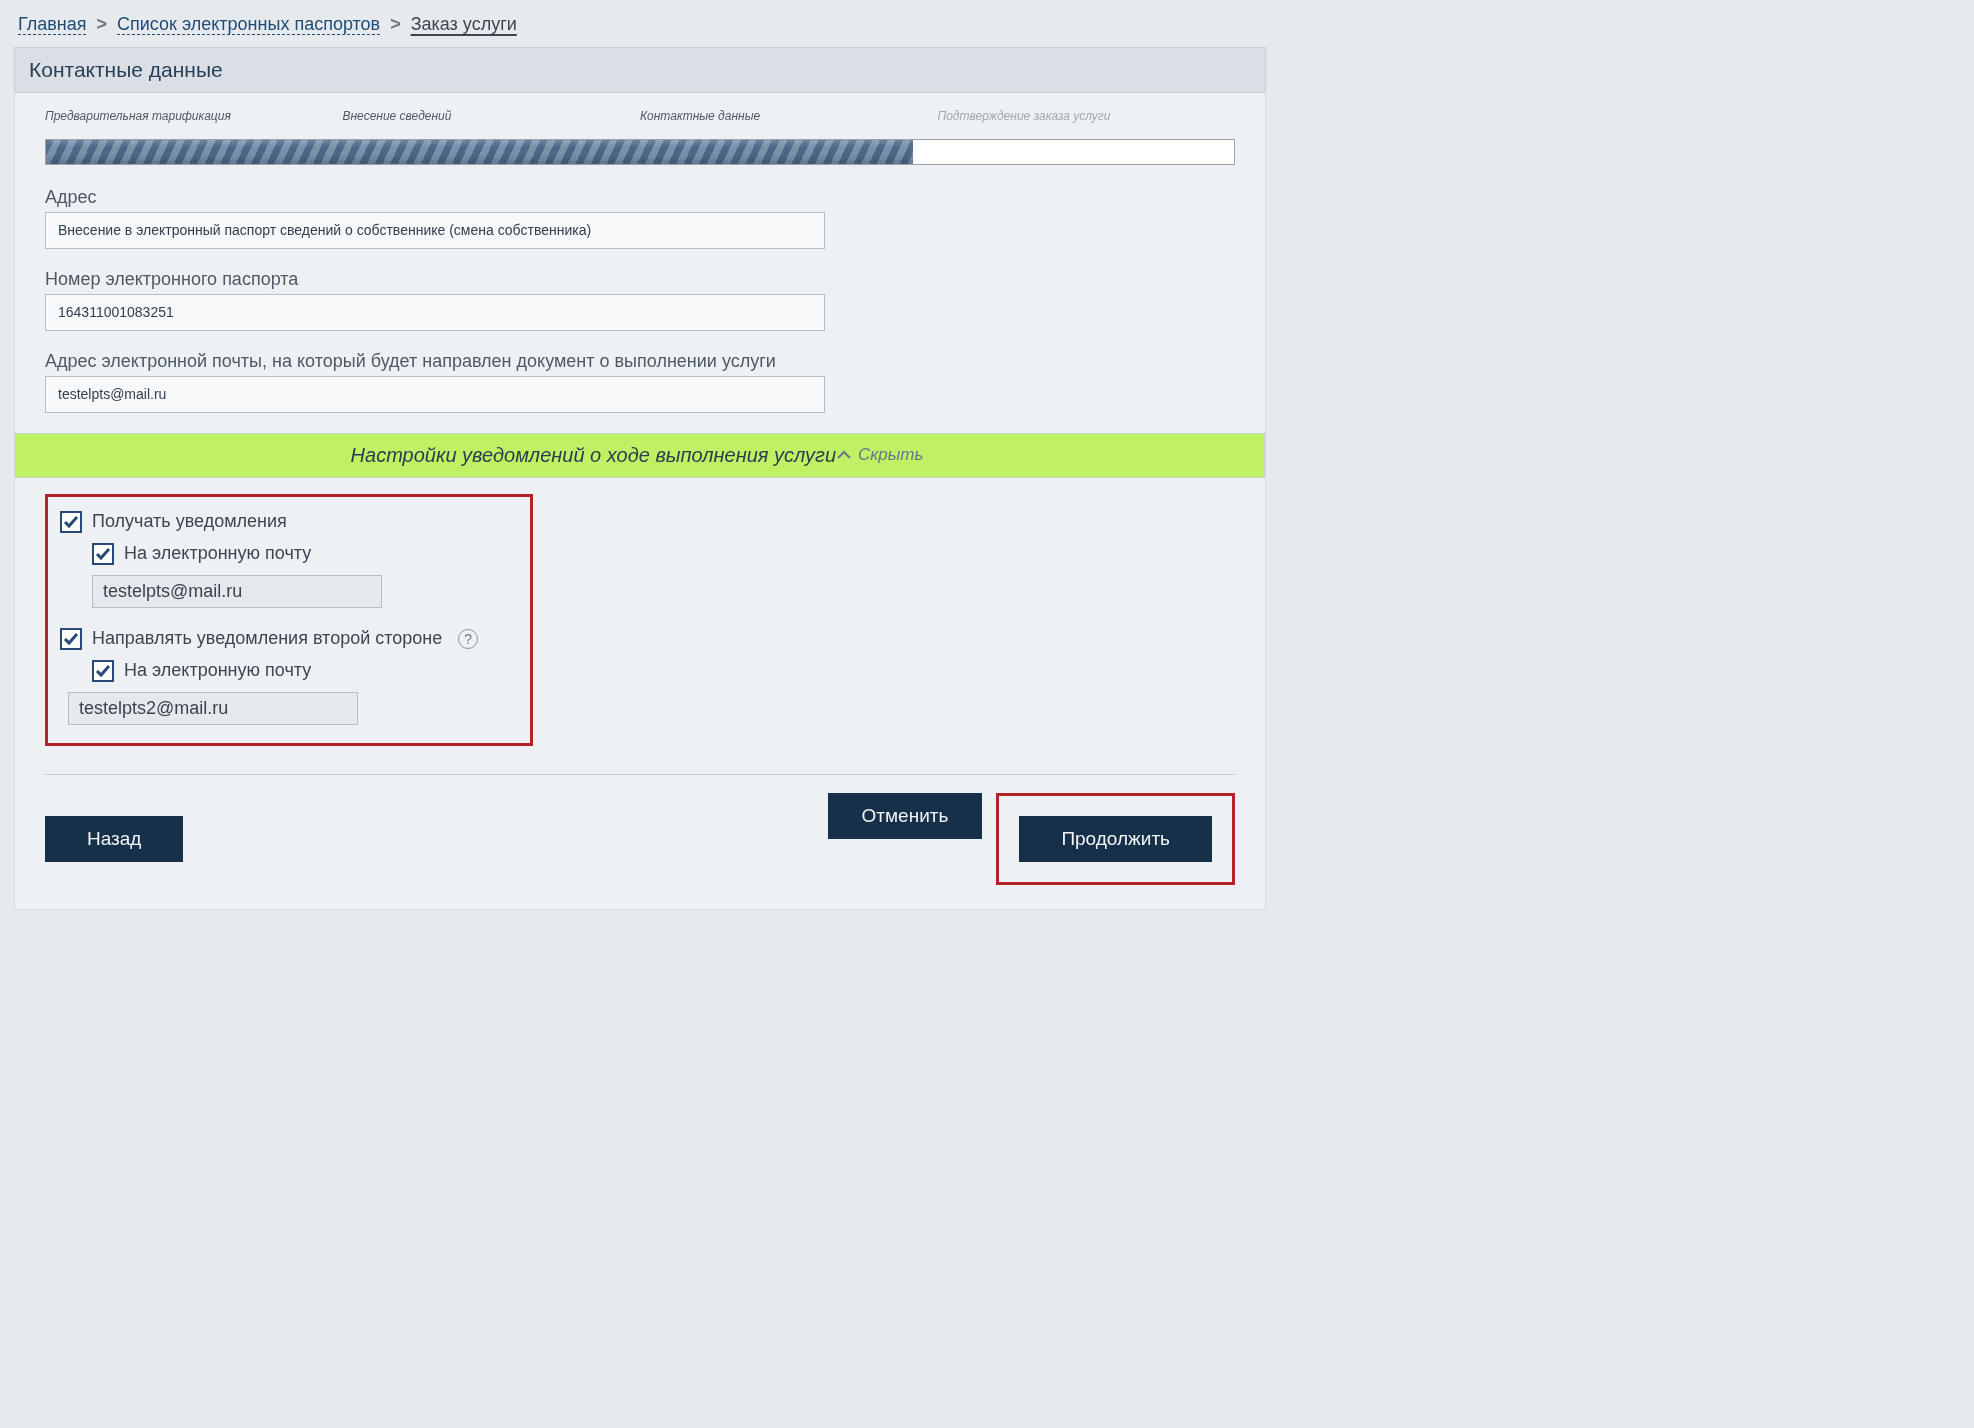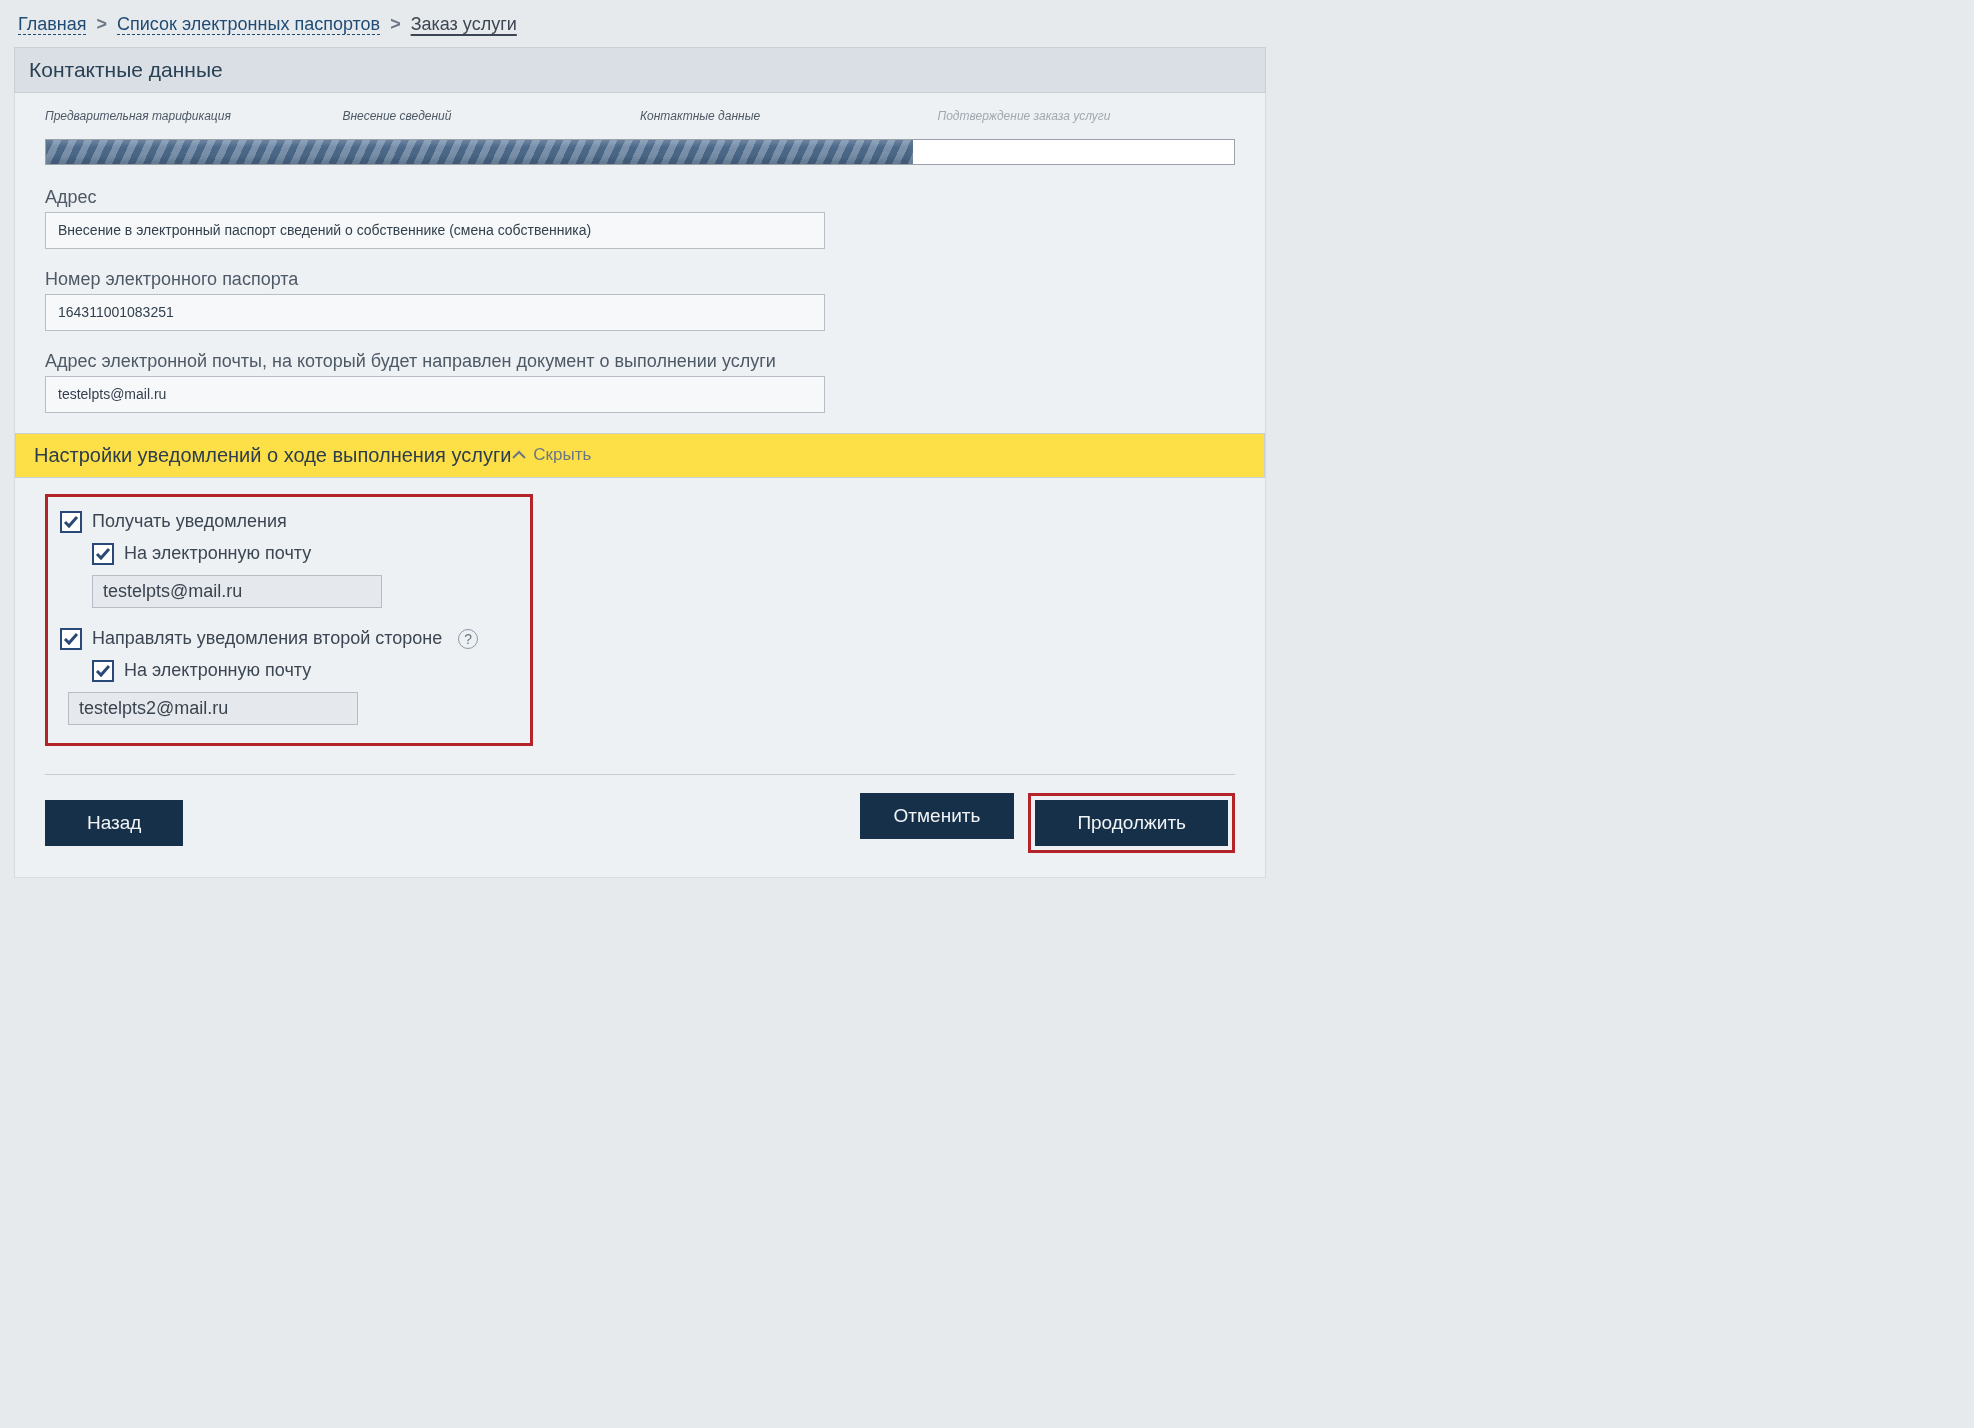--- a/index.html
+++ b/index.html
@@ -91,28 +91,29 @@
     font-size: 14px;
     color: #33404d;
     width: 780px;
     max-width: 100%;
     line-height: 1.35;
   }
 
   
   .section-header {
     display: flex;
-    justify-content: flex-start;
-    align-items: center;
-    background: #fde047;
+    justify-content: center;
+    align-items: center;
+    background: #bef264;
     border: 1px solid #c8cfd6;
     margin: 0 -30px;
     padding: 10px 24px 10px 18px;
     font-size: 20px;
     color: #2d3d4d;
+    font-style: italic;
   }
   .section-header .toggle {
     display: flex;
     align-items: center;
     gap: 6px;
     color: #6b7785;
     font-size: 17px;
     cursor: pointer;
   }
   .section-header .toggle svg { width: 16px; height: 16px; }
@@ -177,21 +178,21 @@
     background: #173049;
     color: #f1f4f7;
     border: none;
     padding: 12px 42px;
     font-size: 19px;
     cursor: pointer;
   }
   .btn.slim { padding: 12px 34px; }
   .btn-highlight {
     border: 3px solid #b5232a;
-    padding: 4px;
+    padding: 20px;
     display: inline-block;
   }
 </style>
 </head>
 <body>
 
 <div class="page">
 
   <nav class="breadcrumb">
     <a href="#">Главная</a>

